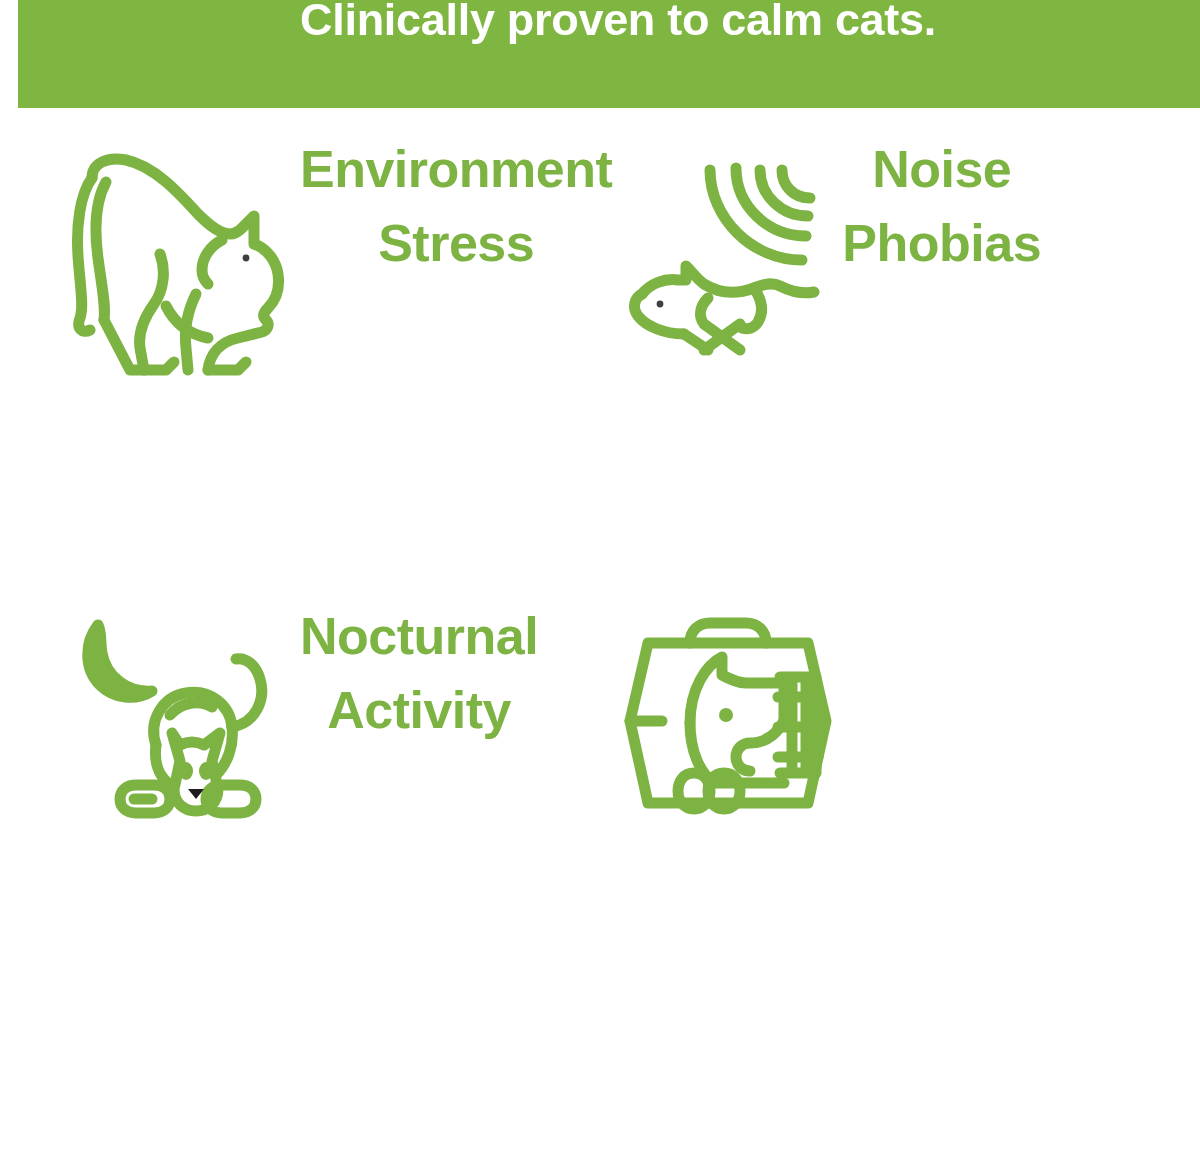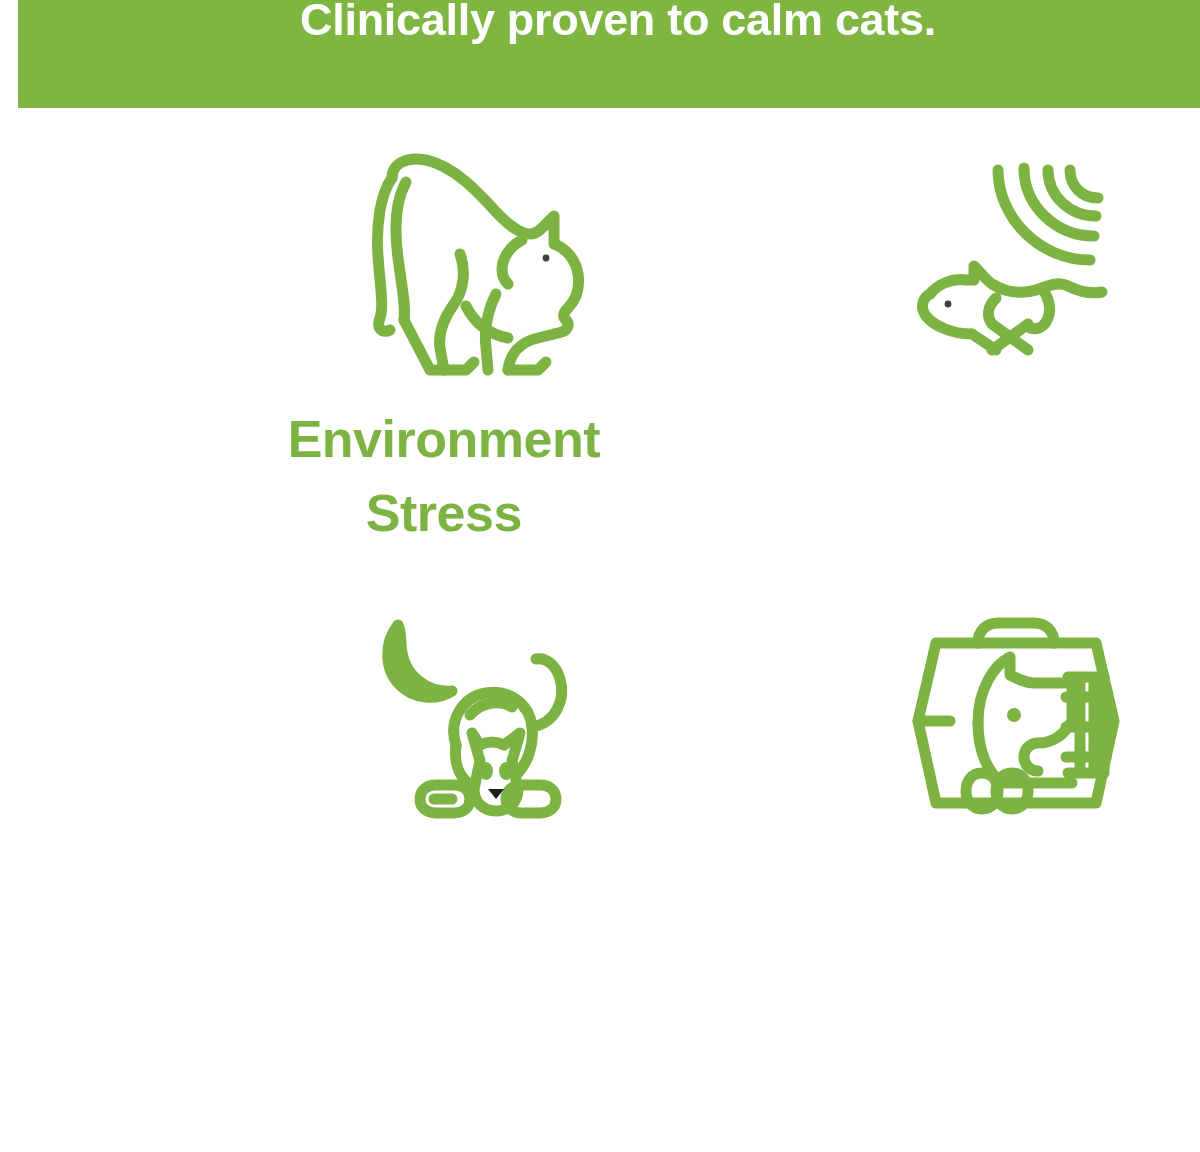--- a/index.html
+++ b/index.html
@@ -40,22 +40,22 @@
     position:absolute;
     left:0; top:108px;
     width:1200px; height:1044px;
     display:grid;
     grid-template-columns:1fr 1fr;
     grid-template-rows:1fr 1fr;
     padding:0 70px 110px 70px;
   }
   .cell {
     display:flex;
-    flex-direction:column;
-    align-items:flex-end;
+    flex-direction:row;
+    align-items:flex-start;
     justify-content:flex-start;
   }
   .cell-icon {
     width:230px; height:230px;
     display:flex;
     align-items:center;
     justify-content:center;
     margin-top:40px;
   }
   .cell-icon svg { display:block; width:100%; height:100%; }
@@ -134,20 +134,22 @@
           <path d="M142 140 C150 152 152 164 146 174 C142 180 136 182 130 180"></path>
 
           <path d="M96 150 C88 158 86 168 92 176 L128 202"></path>
           <path d="M128 176 L92 202"></path>
 
           <path d="M72 186 L96 202"></path>
 
           <circle cx="48" cy="156" r="3.4" fill="#3f3f3f" stroke="none"></circle>
         </svg>
       </div>
+      <div class="cell-label">Noise
+Phobias</div>
     </div>
 
     <div class="cell r2">
       <div class="cell-icon">
         <svg viewBox="0 0 230 230" fill="none" stroke="#7cb342" stroke-width="11" stroke-linecap="round" stroke-linejoin="round">
 
           <path d="M28 22 C14 40 14 66 30 82 C44 96 66 98 82 88
                    C58 90 36 74 32 50 C30 40 32 30 28 22 Z" fill="#7cb342" stroke="none"></path>
           <path d="M28 22 C14 40 14 66 30 82 C44 96 66 98 82 88
                    C58 90 36 74 32 50 C30 40 32 30 28 22 Z"></path>
@@ -172,20 +174,22 @@
 
           <path d="M152 182 C142 182 136 188 136 196 C136 204 142 210 152 210
                    L170 210 C180 210 186 204 186 196 C186 188 180 182 170 182 Z"></path>
 
           <ellipse cx="116" cy="168" rx="7" ry="9" fill="#7cb342" stroke="none"></ellipse>
           <ellipse cx="136" cy="168" rx="7" ry="9" fill="#7cb342" stroke="none"></ellipse>
 
           <path d="M118 186 L134 186 L126 196 Z" fill="#1d1d1d" stroke="none"></path>
         </svg>
       </div>
+      <div class="cell-label">Nocturnal
+Activity</div>
     </div>
 
     <div class="cell r2">
       <div class="cell-icon">
         <svg viewBox="0 0 230 230" fill="none" stroke="#7cb342" stroke-width="11" stroke-linecap="round" stroke-linejoin="round">
 
           <path d="M78 40 C78 28 86 20 98 20 L134 20 C146 20 154 28 154 40"></path>
 
           <path d="M36 40 L196 40 L214 118 L196 200 L36 200 L18 118 Z"></path>
 

